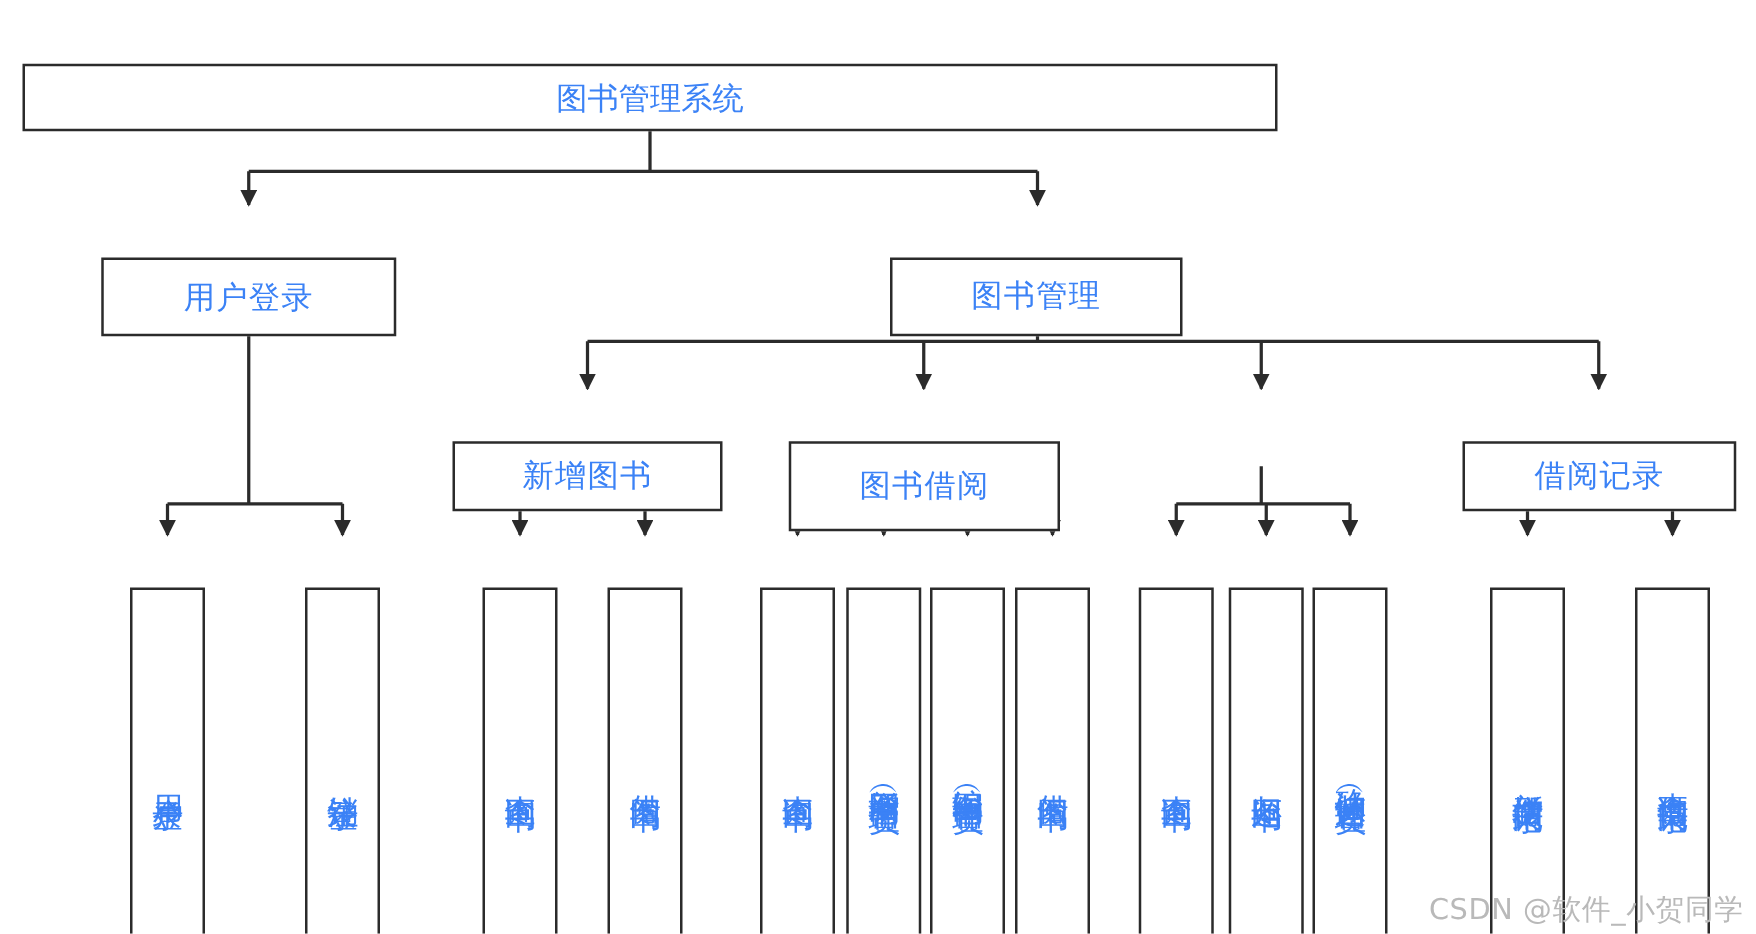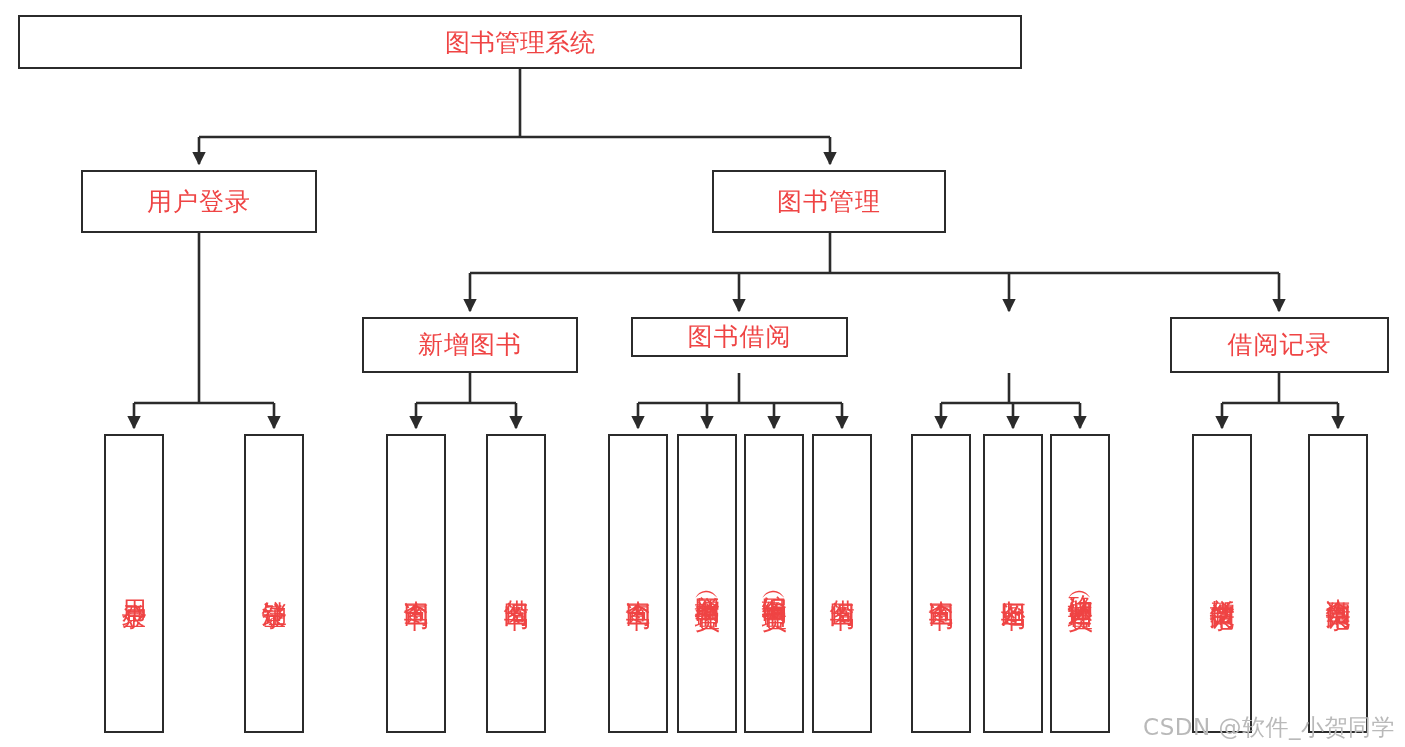--- a/index.html
+++ b/index.html
@@ -27,21 +27,22 @@
     height: 747px;
     pointer-events: none;
   }
   .node {
     position: absolute;
     border: 2.5px solid #2b2b2b;
     background: #ffffff;
     display: flex;
     align-items: center;
     justify-content: center;
-    color: #ef4444;
+    color: #3b82f6;
+    margin-top: 36px;
   }
   .node.horiz {
     font-size: 25px;
     letter-spacing: 1px;
     line-height: 1.2;
   }
   .node.root {
     font-size: 25px;
   }
   .node.vert {
@@ -137,21 +138,21 @@
   <div class="node horiz" style="left: 81px; top: 170px; width: 236px; height: 63px;">
     <span>用户登录</span>
   </div>
   <div class="node horiz" style="left: 712px; top: 170px; width: 234px; height: 63px; font-family: Liberation Serif, serif;">
     <span>图书管理</span>
   </div>
 
   <div class="node horiz" style="left: 362px; top: 317px; width: 216px; height: 56px;">
     <span>新增图书</span>
   </div>
-  <div class="node horiz" style="left: 631px; top: 317px; width: 217px; height: 40px;">
+  <div class="node horiz" style="left: 631px; top: 317px; width: 217px; height: 72px;">
     <span>图书借阅</span>
   </div>
   <div class="node horiz" style="left: 1170px; top: 317px; width: 219px; height: 56px;">
     <span>借阅记录</span>
   </div>
 
   <div class="node vert" style="left: 104px; top: 434px; width: 60px; height: 299px;">
     <span class="vlabel">用户登录</span>
   </div>
   <div class="node vert" style="left: 244px; top: 434px; width: 60px; height: 299px;">

